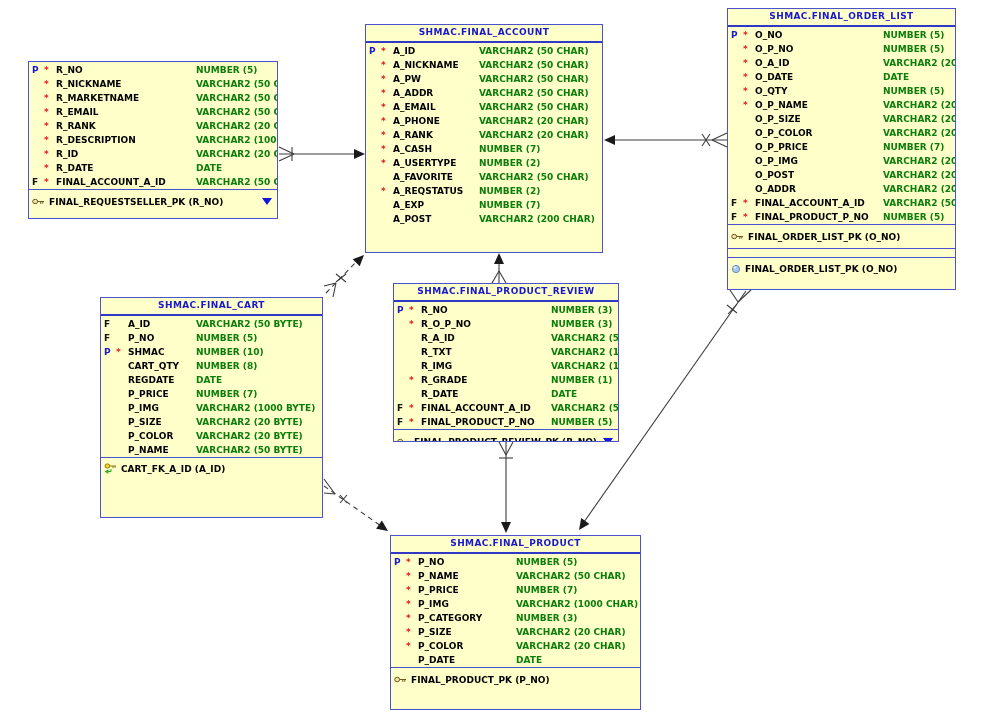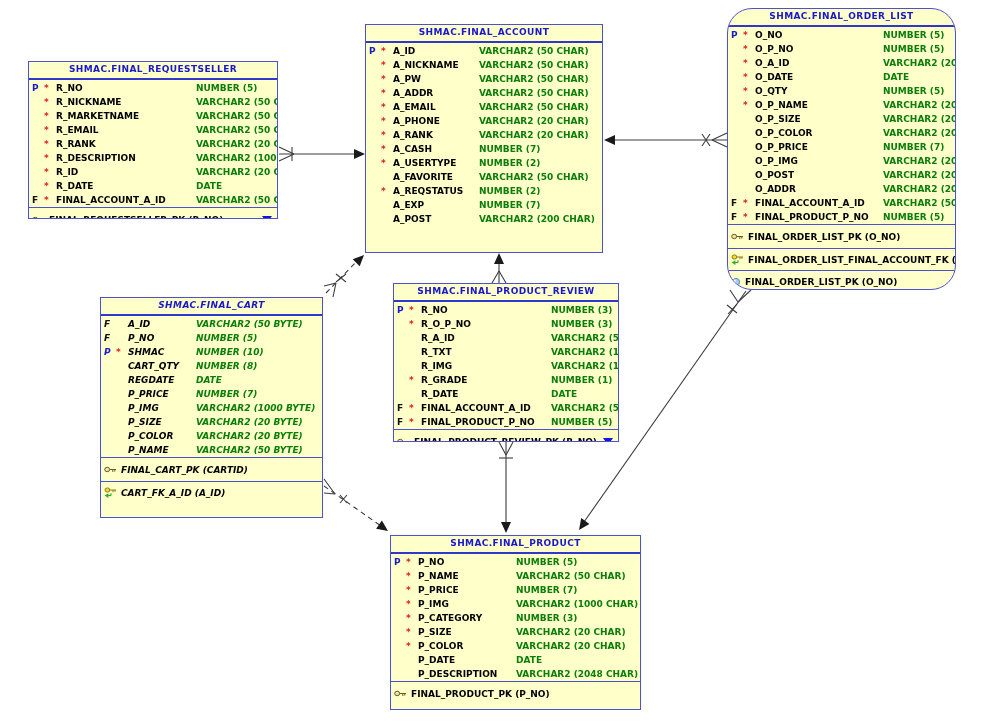--- a/index.html
+++ b/index.html
@@ -77,21 +77,20 @@
 
     <g stroke="#3c3c3c" stroke-width="1.1" fill="none">
       <line x1="746" y1="291" x2="584" y2="522"></line>
       <path d="M738 302 L730 290 M738 302 L751 290"></path>
       <path d="M727 305 L737 313 M737 304 L728 314"></path>
       <polygon points="579,530 581.2,518.1 589.4,523.9" fill="#1a1a1a" stroke="none"></polygon>
     </g>
   </svg>
 
   <div class="tbl" style="left:28px;top:61px;width:250px;height:158px;">
-      <div class="tbl-title">SHMAC.FINAL_REQUESTSELLER</div>
       <div class="cols">
         <div class="col-row">
           <span class="key pk">P</span>
           <span class="star">*</span>
           <span class="cname">R_NO</span>
           <span class="ctype" style="left:167px">NUMBER (5)</span>
         </div>
         <div class="col-row">
           <span class="star">*</span>
           <span class="cname">R_NICKNAME</span>
@@ -210,21 +209,21 @@
           <span class="cname">A_EXP</span>
           <span class="ctype" style="left:113px">NUMBER (7)</span>
         </div>
         <div class="col-row">
           <span class="cname">A_POST</span>
           <span class="ctype" style="left:113px">VARCHAR2 (200 CHAR)</span>
         </div>
       </div>
       <div class="spacer"></div>
     </div>
-  <div class="tbl" style="left:727px;top:8px;width:229px;height:282px;border-radius:25px;">
+  <div class="tbl" style="left:727px;top:8px;width:229px;height:282px;">
       <div class="tbl-title">SHMAC.FINAL_ORDER_LIST</div>
       <div class="cols">
         <div class="col-row">
           <span class="key pk">P</span>
           <span class="star">*</span>
           <span class="cname">O_NO</span>
           <span class="ctype" style="left:155px">NUMBER (5)</span>
         </div>
         <div class="col-row">
           <span class="star">*</span>
@@ -293,46 +292,35 @@
           <span class="icon">
             <svg width="13" height="9" viewBox="0 0 13 9">
               <ellipse cx="3.2" cy="4.5" rx="2.5" ry="2.2" fill="#EFE2AE" stroke="#6B5B1E"></ellipse>
               <path d="M5.7 4.5 H12 M8.8 4.5 V7 M10.8 4.5 V6.6" stroke="#6B5B1E" fill="none"></path>
             </svg>
           </span>
           <span>FINAL_ORDER_LIST_PK (O_NO)</span>
         </div>
       </div>
       <div class="comp">
-        <div class="foot-row" style="height:13px">
-          <span class="icon">
-            <svg width="13" height="11" viewBox="0 0 13 11">
-              <ellipse cx="3.4" cy="3" rx="2.4" ry="2.1" fill="#F6D92E" stroke="#8F7B12"></ellipse>
-              <path d="M5.8 3 H12 M9 3 V5.2 M11 3 V4.8" stroke="#8F7B12" fill="none"></path>
-              <path d="M7 6.2 V8.6 H3.6" stroke="#1F9E1F" fill="none"></path>
-              <polygon points="0.6,8.6 4.4,6.2 4.4,11" fill="#2FAE2F"></polygon>
-            </svg>
-          </span>
-          <span>FINAL_ORDER_LIST_FINAL_ACCOUNT_FK (</span>
-        </div>
       </div>
       <div class="comp">
         <div class="foot-row">
           <span class="icon">
             <svg width="10" height="10" viewBox="0 0 10 10">
               <circle cx="5" cy="5" r="3.6" fill="#A8CCEE" stroke="#6688BB"></circle>
               <circle cx="3.8" cy="3.6" r="1.2" fill="#EAF5FF"></circle>
             </svg>
           </span>
           <span>FINAL_ORDER_LIST_PK (O_NO)</span>
         </div>
       </div>
       <div class="spacer"></div>
     </div>
-  <div class="tbl" style="left:100px;top:297px;width:223px;height:221px;font-style:italic;">
+  <div class="tbl" style="left:100px;top:297px;width:223px;height:221px;">
       <div class="tbl-title">SHMAC.FINAL_CART</div>
       <div class="cols">
         <div class="col-row">
           <span class="key fk">F</span>
           <span class="cname">A_ID</span>
           <span class="ctype" style="left:95px">VARCHAR2 (50 BYTE)</span>
         </div>
         <div class="col-row">
           <span class="key fk">F</span>
           <span class="cname">P_NO</span>
@@ -364,31 +352,20 @@
           <span class="cname">P_SIZE</span>
           <span class="ctype" style="left:95px">VARCHAR2 (20 BYTE)</span>
         </div>
         <div class="col-row">
           <span class="cname">P_COLOR</span>
           <span class="ctype" style="left:95px">VARCHAR2 (20 BYTE)</span>
         </div>
         <div class="col-row">
           <span class="cname">P_NAME</span>
           <span class="ctype" style="left:95px">VARCHAR2 (50 BYTE)</span>
-        </div>
-      </div>
-      <div class="comp pkc">
-        <div class="foot-row">
-          <span class="icon">
-            <svg width="13" height="9" viewBox="0 0 13 9">
-              <ellipse cx="3.2" cy="4.5" rx="2.5" ry="2.2" fill="#EFE2AE" stroke="#6B5B1E"></ellipse>
-              <path d="M5.7 4.5 H12 M8.8 4.5 V7 M10.8 4.5 V6.6" stroke="#6B5B1E" fill="none"></path>
-            </svg>
-          </span>
-          <span>FINAL_CART_PK (CARTID)</span>
         </div>
       </div>
       <div class="comp">
         <div class="foot-row" style="height:13px">
           <span class="icon">
             <svg width="13" height="11" viewBox="0 0 13 11">
               <ellipse cx="3.4" cy="3" rx="2.4" ry="2.1" fill="#F6D92E" stroke="#8F7B12"></ellipse>
               <path d="M5.8 3 H12 M9 3 V5.2 M11 3 V4.8" stroke="#8F7B12" fill="none"></path>
               <path d="M7 6.2 V8.6 H3.6" stroke="#1F9E1F" fill="none"></path>
               <polygon points="0.6,8.6 4.4,6.2 4.4,11" fill="#2FAE2F"></polygon>
@@ -497,24 +474,20 @@
         </div>
         <div class="col-row">
           <span class="star">*</span>
           <span class="cname">P_COLOR</span>
           <span class="ctype" style="left:125px">VARCHAR2 (20 CHAR)</span>
         </div>
         <div class="col-row">
           <span class="cname">P_DATE</span>
           <span class="ctype" style="left:125px">DATE</span>
         </div>
-        <div class="col-row">
-          <span class="cname">P_DESCRIPTION</span>
-          <span class="ctype" style="left:125px">VARCHAR2 (2048 CHAR)</span>
-        </div>
       </div>
       <div class="comp pkc">
         <div class="foot-row">
           <span class="icon">
             <svg width="13" height="9" viewBox="0 0 13 9">
               <ellipse cx="3.2" cy="4.5" rx="2.5" ry="2.2" fill="#EFE2AE" stroke="#6B5B1E"></ellipse>
               <path d="M5.7 4.5 H12 M8.8 4.5 V7 M10.8 4.5 V6.6" stroke="#6B5B1E" fill="none"></path>
             </svg>
           </span>
           <span>FINAL_PRODUCT_PK (P_NO)</span>

